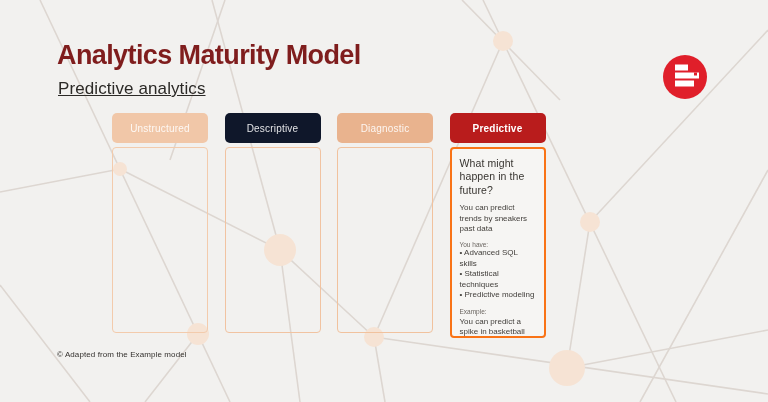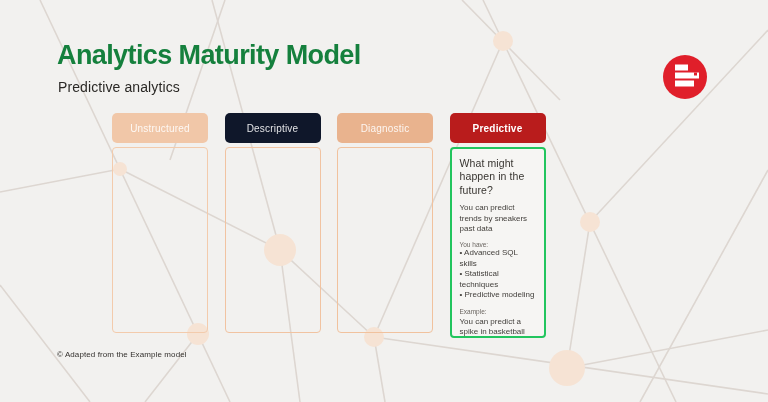--- a/index.html
+++ b/index.html
@@ -12,25 +12,25 @@
     color: #1E1C1A;
   }
   .bg-net {
     position: absolute; inset: 0; z-index: 0;
   }
   .stage { position: absolute; inset: 0; z-index: 1; }
 
   .title {
     position: absolute; left: 57px; top: 40px;
     font-size: 27px; font-weight: bold; letter-spacing: -0.6px;
-    color: #15803d;
+    color: #7f1d1d;
   }
   .subtitle {
     position: absolute; left: 58px; top: 79px;
-    font-size: 14px; color: #2B2926; letter-spacing: 0.1px;
+    font-size: 17px; color: #2B2926; letter-spacing: 0.1px; text-decoration: underline;
   }
   .logo {
     position: absolute; left: 663px; top: 55px; width: 44px; height: 44px;
   }
   .footer-note {
     position: absolute; left: 57px; top: 350px;
     font-size: 8px; color: #33302D; letter-spacing: 0.1px;
   }
 
   .columns {
@@ -51,21 +51,21 @@
   .c2 .col-header { background: #0f172a; }
   .c3 .col-header { background: #E9B38E; }
   .c5 .col-header { background: #D8A687; }
   .c1 .col-body { border: 1.5px solid #F3CBAC; }
   .c2 .col-body { border: 1.5px solid #F1C3A1; }
   .c3 .col-body { border: 1.5px solid #F1C29E; }
   .c5 .col-body { border: 1.5px solid #D8A687; }
 
   .c4 .col-header { background: #b91c1c; color: #FFFFFF; font-weight: bold; text-align: center; }
   .c4 .col-body {
-    height: 191px; border: 2px solid #22c55e; background: #F6F5F3;
+    height: 191px; border: 2px solid #f97316; background: #F6F5F3;
     padding: 8px 7px 6px 8px; overflow: hidden;
   }
   .card-heading {
     font-size: 10.5px; line-height: 1.28; font-weight: 500; color: #383531;
     letter-spacing: 0.1px;
   }
   .card-desc {
     margin-top: 6px; font-size: 8px; line-height: 1.28; color: #413E3A;
   }
   .card-label {

